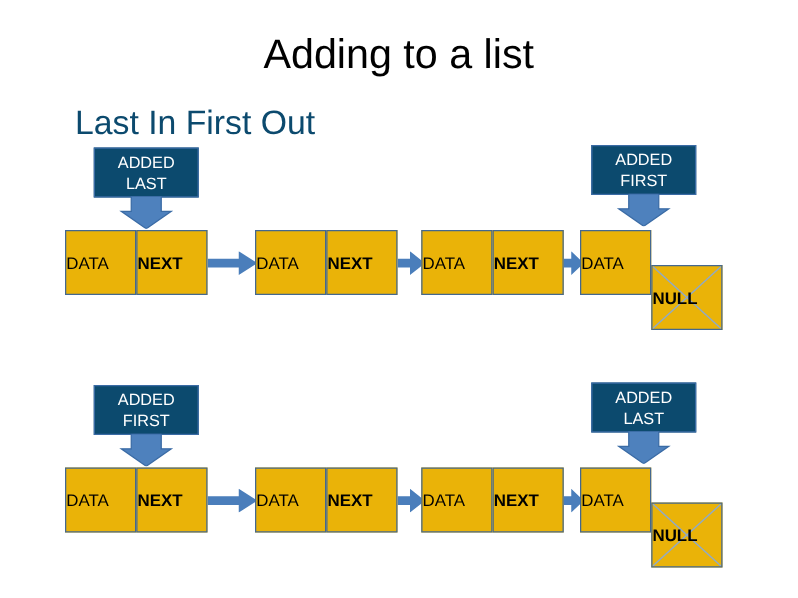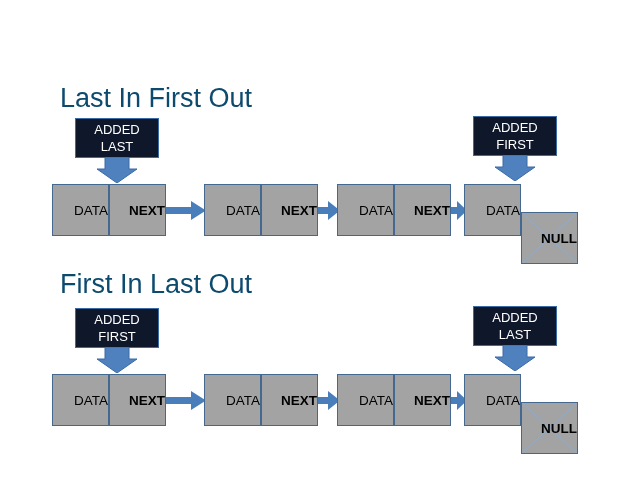--- a/index.html
+++ b/index.html
@@ -60,24 +60,24 @@
     top: 0;
     height: 52px;
     width: 114px;
     display: flex;
   }
   .node .cell {
     box-sizing: border-box;
     width: 72px;
     height: 52px;
     border: 1.6px solid #44688F;
-    background: #a3a3a3;
+    background: #eab308;
     display: flex;
     align-items: center;
-    justify-content: flex-end;
+    justify-content: flex-start;
     font-size: 13.5px;
     color: #000000;
     position: relative;
   }
   .node .cell.right-cell { border-left-width: 1.6px; font-weight: bold; }
   .node .cell.null-cell { overflow: hidden; margin-top: 28px; }
   .node .cell.null-cell .xmark {
     position: absolute;
     left: 0; top: 0;
     width: 100%; height: 100%;
@@ -103,21 +103,21 @@
 
   
   .callout {
     position: absolute;
     width: 84px;
   }
   .callout .box {
     box-sizing: border-box;
     width: 84px;
     height: 40px;
-    background: #0f172a;
+    background: #0c4a6e;
     border: 1px solid #3A6BA5;
     display: flex;
     flex-direction: column;
     align-items: center;
     justify-content: center;
     color: #ffffff;
     font-size: 13px;
     line-height: 17px;
   }
   .callout .pointer {
@@ -131,20 +131,21 @@
   .callout.tl { left: 75px;  top: 118px; }
   .callout.tr { left: 473px; top: 116px; }
   .callout.bl { left: 75px;  top: 308px; }
   .callout.br { left: 473px; top: 306px; }
 </style>
 </head>
 <body>
 
 <div id="slide">
 
+  <div class="slide-title">Adding to a list</div>
 
   <div class="section-title lifo">Last In First Out</div>
 
   <div class="callout tl">
     <div class="box">
       <span>ADDED</span>
       <span>LAST</span>
     </div>
     <div class="pointer">
       <svg width="84" height="26" viewBox="0 0 84 26">
@@ -220,21 +221,20 @@
         <svg class="xmark" viewBox="0 0 57 52" preserveAspectRatio="none">
           <line x1="0" y1="0" x2="57" y2="52" stroke="#8FAAC9" stroke-width="1.2"></line>
           <line x1="57" y1="0" x2="0" y2="52" stroke="#8FAAC9" stroke-width="1.2"></line>
         </svg>
         <span class="cell-label">NULL</span>
       </div>
     </div>
 
   </div>
 
-  <div class="section-title filo">First In Last Out</div>
 
   <div class="callout bl">
     <div class="box">
       <span>ADDED</span>
       <span>FIRST</span>
     </div>
     <div class="pointer">
       <svg width="84" height="26" viewBox="0 0 84 26">
         <polygon points="30,0 54,0 54,12 62,12 42,26 22,12 30,12" fill="#4E81BD" stroke="#3A6BA5" stroke-width="1"></polygon>
       </svg>

